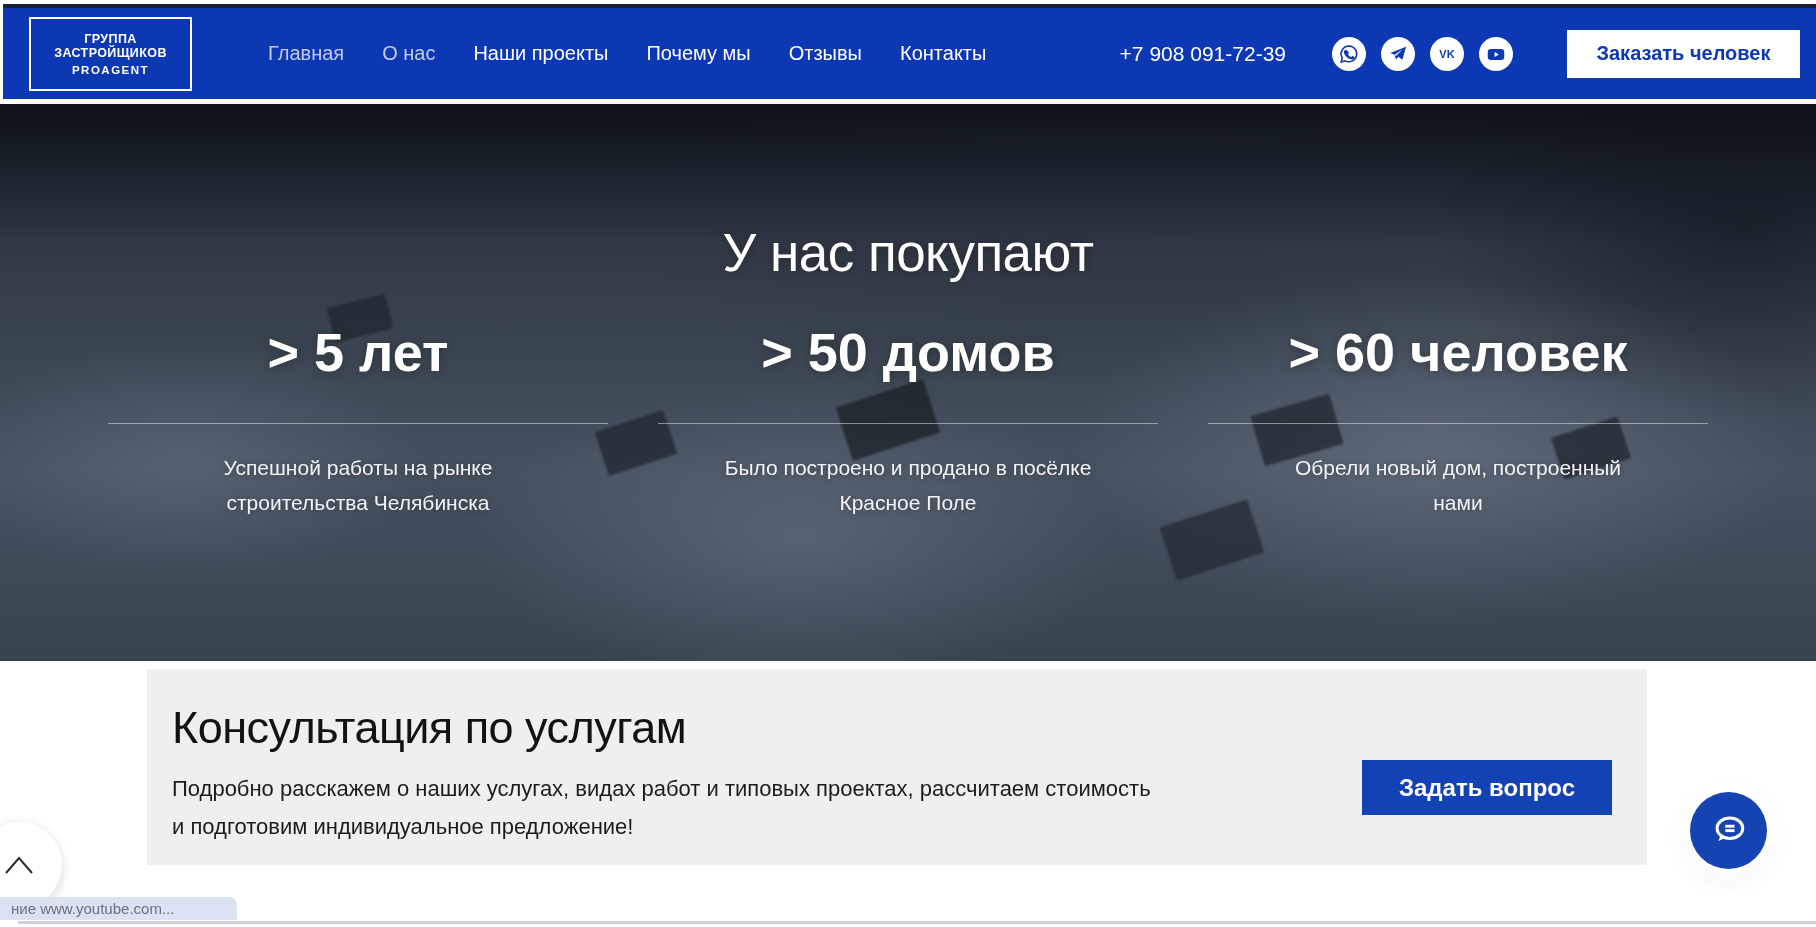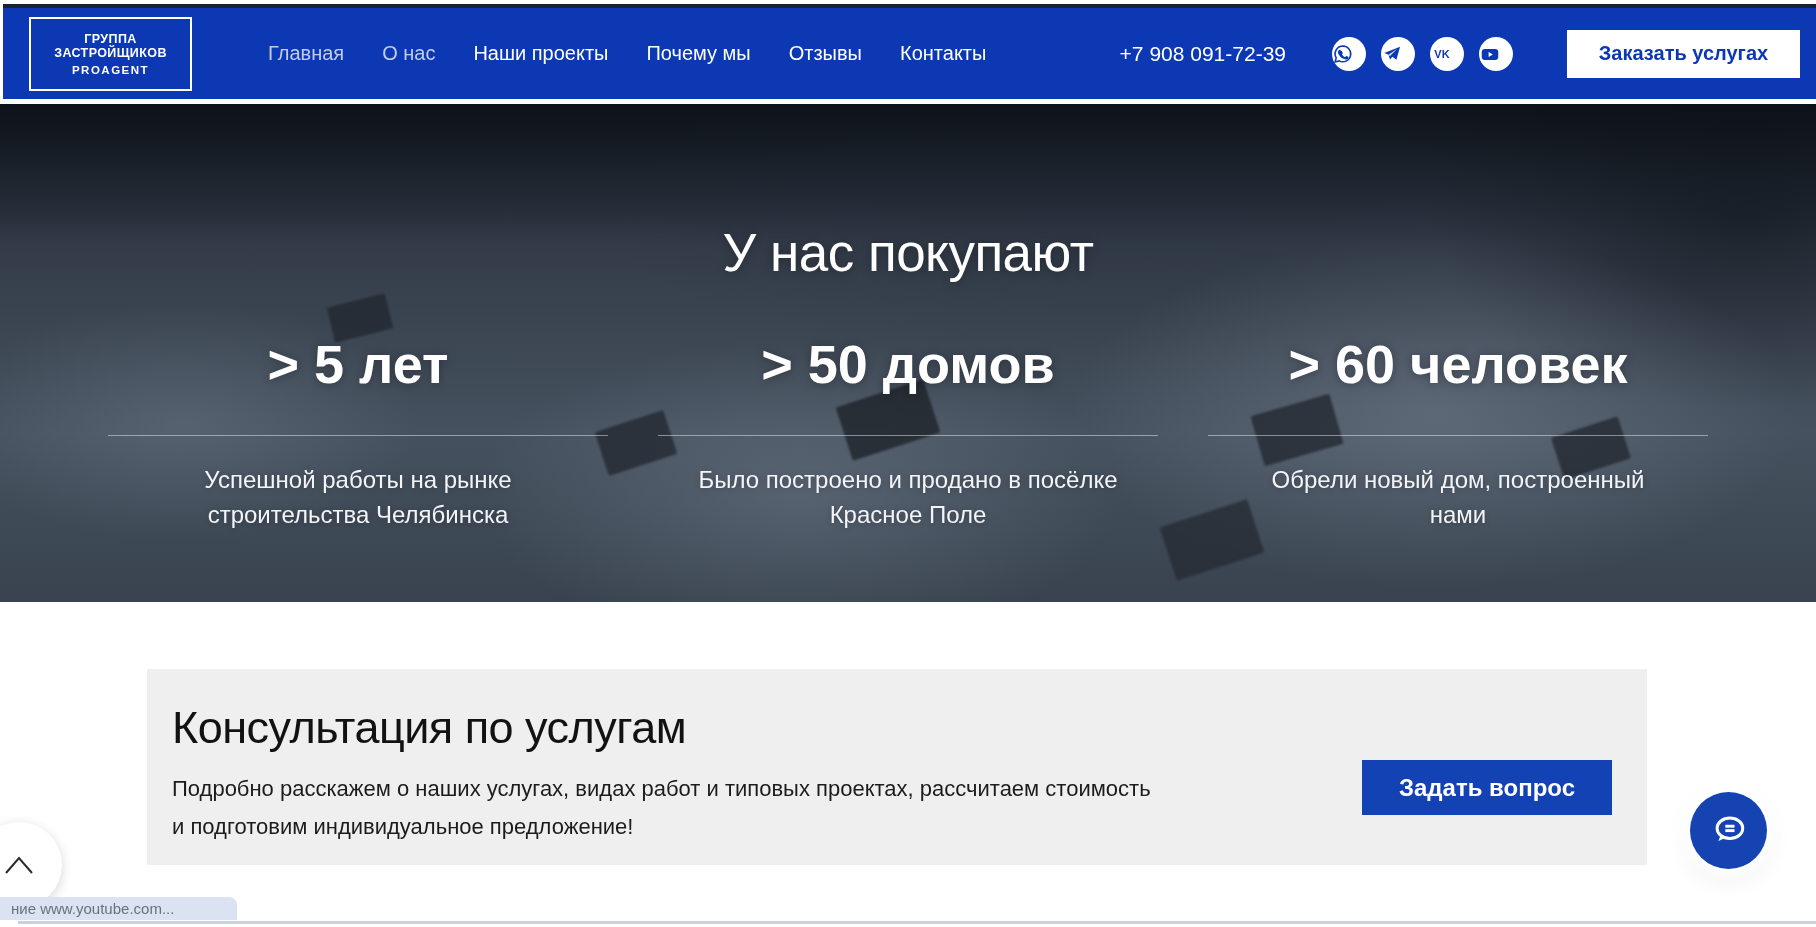--- a/index.html
+++ b/index.html
@@ -26,30 +26,30 @@
   }
   .logo-line1 { font-size:12.5px; font-weight:700; letter-spacing:.4px; }
   .logo-line2 { font-size:11.5px; font-weight:700; letter-spacing:1.5px; margin-top:4px; }
   .nav { display:flex; gap:38px; margin-left:76px; align-items:center; }
   .nav-item { font-size:20px; color:#ffffff; cursor:pointer; white-space:nowrap; }
   .nav-item.muted { color:#c3cce6; }
   .header-phone { margin-left:auto; font-size:21px; color:#ffffff; white-space:nowrap; cursor:pointer; }
   .socials { display:flex; gap:15px; margin-left:46px; }
   .soc {
     width:34px; height:34px; border-radius:50%; background:#ffffff;
-    display:flex; align-items:center; cursor:pointer;
+    display:flex; align-items:center; justify-content:center; cursor:pointer;
   }
   .soc svg { display:block; }
   .header-cta {
     margin-left:54px; width:233px; height:48px; background:#ffffff; border:none;
     color:#0c38b4; font-family:"Liberation Sans",sans-serif;
     font-size:20px; font-weight:700; cursor:pointer;
   }
   
-  .hero { position:absolute; top:104px; left:0; width:1816px; height:498px; overflow:hidden; }
+  .hero { position:absolute; top:104px; left:0; width:1816px; height:557px; overflow:hidden; }
   .hero-bg {
     position:absolute; inset:0;
     background:
       radial-gradient(ellipse 340px 170px at 10% 64%, rgba(136,148,166,.26), transparent 70%),
       radial-gradient(ellipse 460px 220px at 44% 78%, rgba(146,156,174,.28), transparent 70%),
       radial-gradient(ellipse 520px 250px at 79% 62%, rgba(152,162,180,.30), transparent 70%),
       radial-gradient(ellipse 700px 230px at 62% 20%, rgba(44,52,66,.55), transparent 75%),
       radial-gradient(ellipse 420px 260px at 96% 22%, rgba(16,20,28,.6), transparent 75%),
       linear-gradient(180deg,#1d242e 0%,#2a323e 14%,#39434f 40%,#46515f 66%,#3e4956 86%,#39434f 100%);
   }
@@ -63,27 +63,27 @@
   .h1c { left:1256px; top:300px; width:82px; height:52px; transform:rotate(-16deg); }
   .h1d { left:1166px; top:408px; width:92px; height:56px; transform:rotate(-18deg); background:#242a32; }
   .h1e { left:330px; top:196px; width:60px; height:36px; transform:rotate(-14deg); }
   .h1f { left:1556px; top:322px; width:70px; height:44px; transform:rotate(-18deg); }
   .hero-title {
     position:absolute; top:118px; left:0; width:100%;
     text-align:center; color:#ffffff; font-size:53px; font-weight:400;
     letter-spacing:-.5px; text-shadow:0 1px 10px rgba(0,0,0,.3);
   }
   .stats-row {
-    position:absolute; top:233px; left:50%; transform:translateX(-50%);
-    width:1600px; display:flex; gap:50px;
+    position:absolute; top:221px; left:50%; transform:translateX(-50%);
+    width:1600px; display:flex; justify-content:space-between;
   }
   .stat-col { width:500px; text-align:center; color:#ffffff; }
   .stat-value { font-size:54px; font-weight:700; line-height:1; text-shadow:0 1px 10px rgba(0,0,0,.3); }
   .stat-divider { margin-top:44px; height:1px; background:rgba(255,255,255,.45); }
-  .stat-desc { margin-top:26px; font-size:24px; line-height:35px; color:#f2f4f7; text-shadow:0 1px 6px rgba(0,0,0,.25); }
+  .stat-desc { margin-top:26px; font-size:21px; line-height:35px; color:#f2f4f7; text-shadow:0 1px 6px rgba(0,0,0,.25); }
   .stat-desc span { display:block; }
   
   .consult {
     position:absolute; left:147px; top:669px; width:1500px; height:196px;
     background:#efefef;
   }
   .consult-title {
     position:absolute; left:25px; top:33px;
     font-size:45px; font-weight:400; color:#121212; letter-spacing:-.5px;
   }
@@ -157,21 +157,21 @@
         <text x="12" y="16" text-anchor="middle" font-family="Liberation Sans, sans-serif" font-size="11" font-weight="bold" fill="#0c38b4">VK</text>
       </svg>
     </div>
     <div class="soc">
       <svg width="22" height="22" viewBox="0 0 24 24">
         <rect x="3" y="6.5" width="18" height="12" rx="3.5" fill="#0c38b4"></rect>
         <path d="M10.5 9.8v5.4l4.6-2.7z" fill="#ffffff"></path>
       </svg>
     </div>
   </div>
-  <button class="header-cta">Заказать услугах</button>
+  <button class="header-cta">Заказать человек</button>
 </div>
 
 <div class="hero">
   <div class="hero-bg"></div>
   <div class="hero-trees"></div>
   <div class="house h1a"></div>
   <div class="house h1b"></div>
   <div class="house h1c"></div>
   <div class="house h1d"></div>
   <div class="house h1e"></div>

